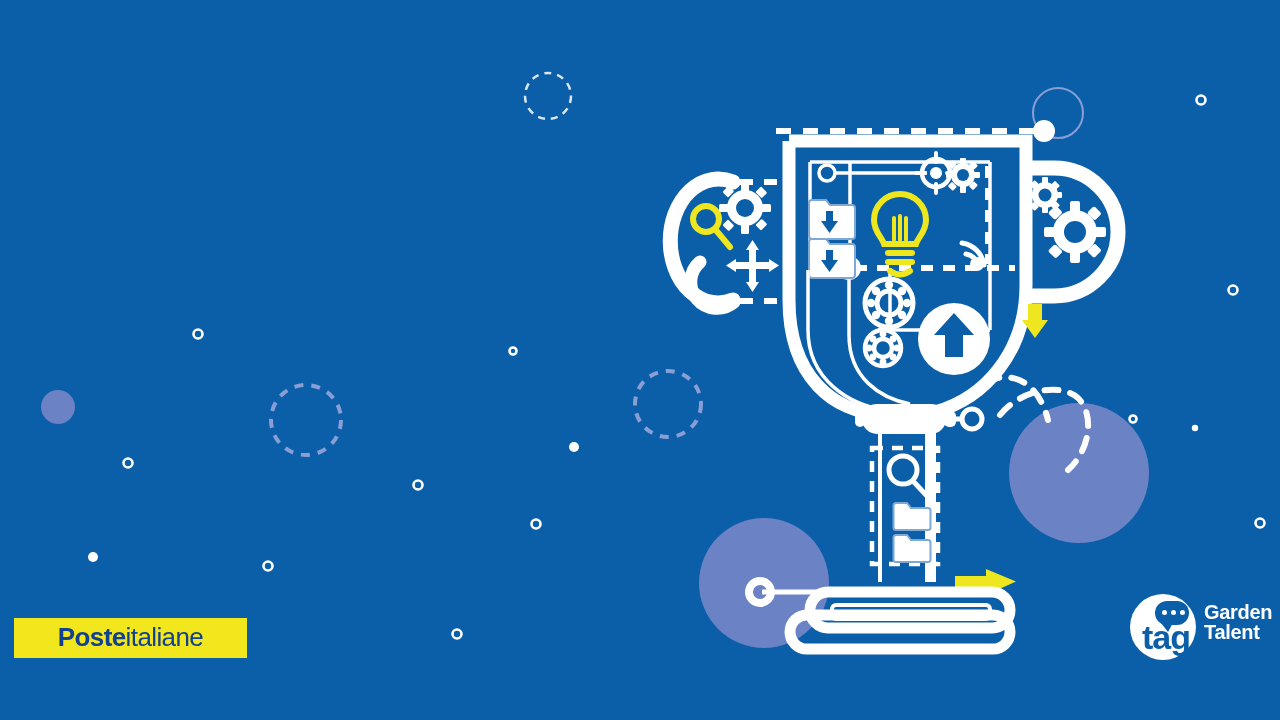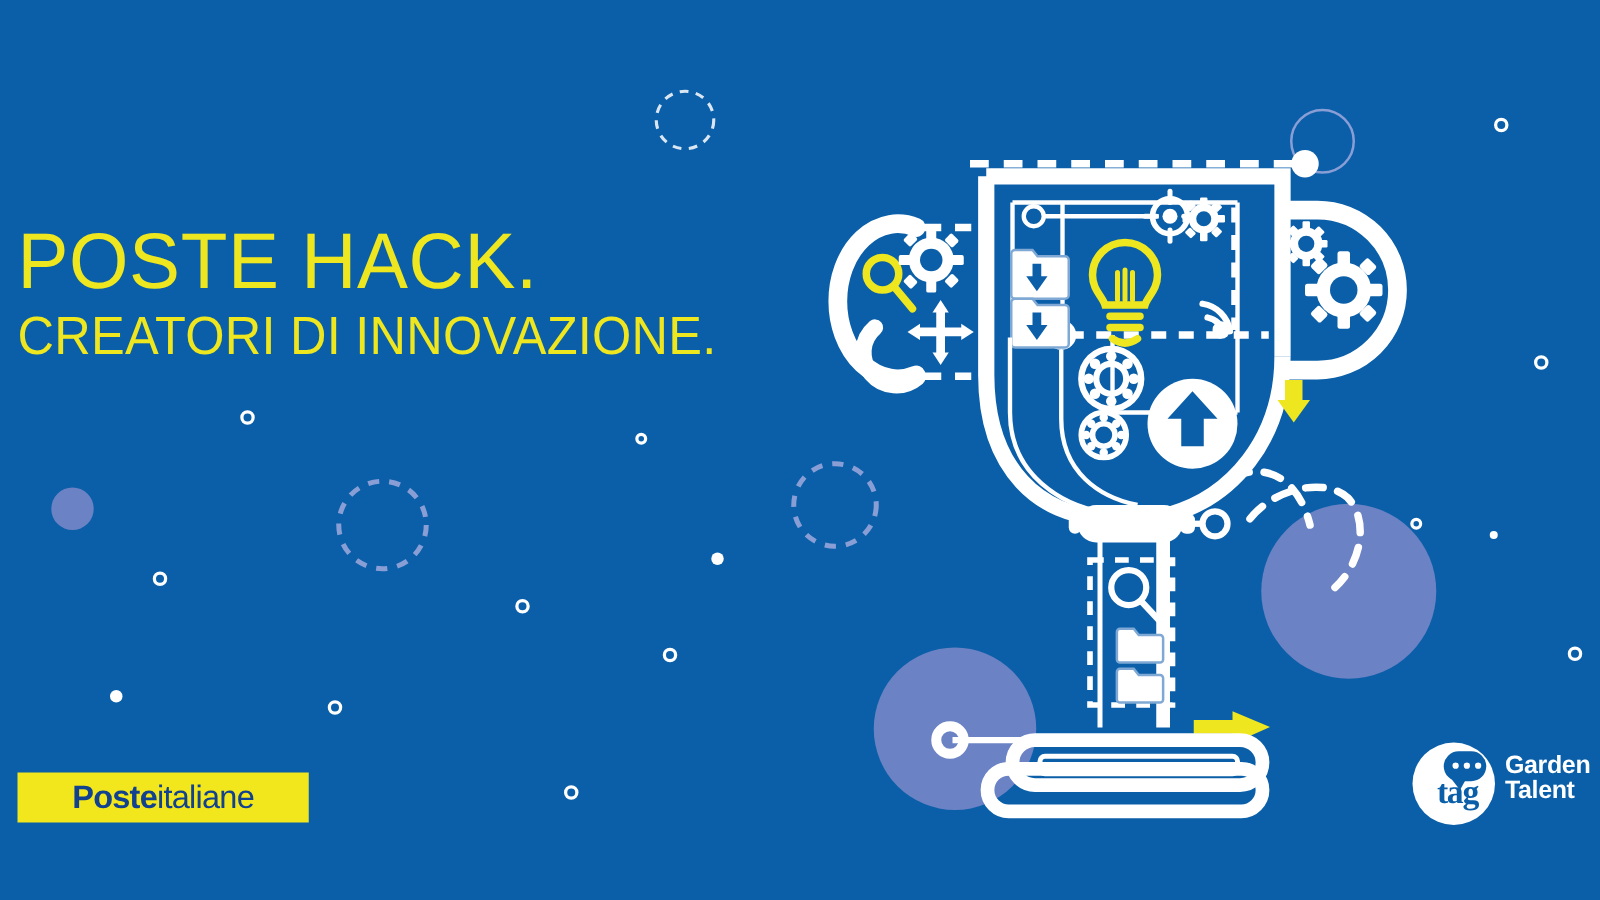--- a/index.html
+++ b/index.html
@@ -64,23 +64,22 @@
     content:"";position:absolute;left:6px;bottom:-7px;
     width:0;height:0;border-left:7px solid transparent;
     border-right:5px solid transparent;border-top:9px solid #0a5fa8;
   }
   .tag-dots{
     position:absolute;left:32px;top:16px;display:flex;gap:4px;
   }
   .tag-dots i{display:block;width:5px;height:5px;border-radius:50%;background:#ffffff;}
   .tag-word{
     position:absolute;left:6px;top:26px;width:60px;text-align:center;
-    font-size:27px;font-weight:bold;color:#0a5fa8;line-height:1;
+    font-size:34px;font-weight:bold;color:#0a5fa8;line-height:1;
     letter-spacing:-1px;
-    font-family:Liberation Serif, serif;
   }
   .tag-name{
     position:absolute;left:74px;top:10px;
     color:#ffffff;font-size:20px;font-weight:bold;line-height:1.0;
     letter-spacing:-0.3px;
   }
   .tag-name span{display:block;}
 </style>
 </head>
 <body>
@@ -361,24 +360,20 @@
       <circle cx="760" cy="592" r="11" fill="none" stroke="#ffffff" stroke-width="8"></circle>
     </g>
 
     <g>
       <rect x="810" y="592" width="200" height="36" rx="18" fill="none" stroke="#ffffff" stroke-width="11"></rect>
       <rect x="832" y="605" width="158" height="14" rx="4" fill="none" stroke="#ffffff" stroke-width="4"></rect>
       <rect x="790" y="615" width="220" height="34" rx="17" fill="none" stroke="#ffffff" stroke-width="11"></rect>
     </g>
   </svg>
 
-  <div class="headline-block">
-    <div class="headline-main">POSTE HACK.</div>
-    <div class="headline-sub">CREATORI DI INNOVAZIONE.</div>
-  </div>
 
   <div class="poste-logo">
     <span class="pl-text"><span class="pl-bold">Poste</span><span class="pl-light">italiane</span></span>
   </div>
 
   <div class="tag-logo">
     <div class="tag-mark">
       <div class="tag-bubble"></div>
       <div class="tag-dots">
           <i></i>

